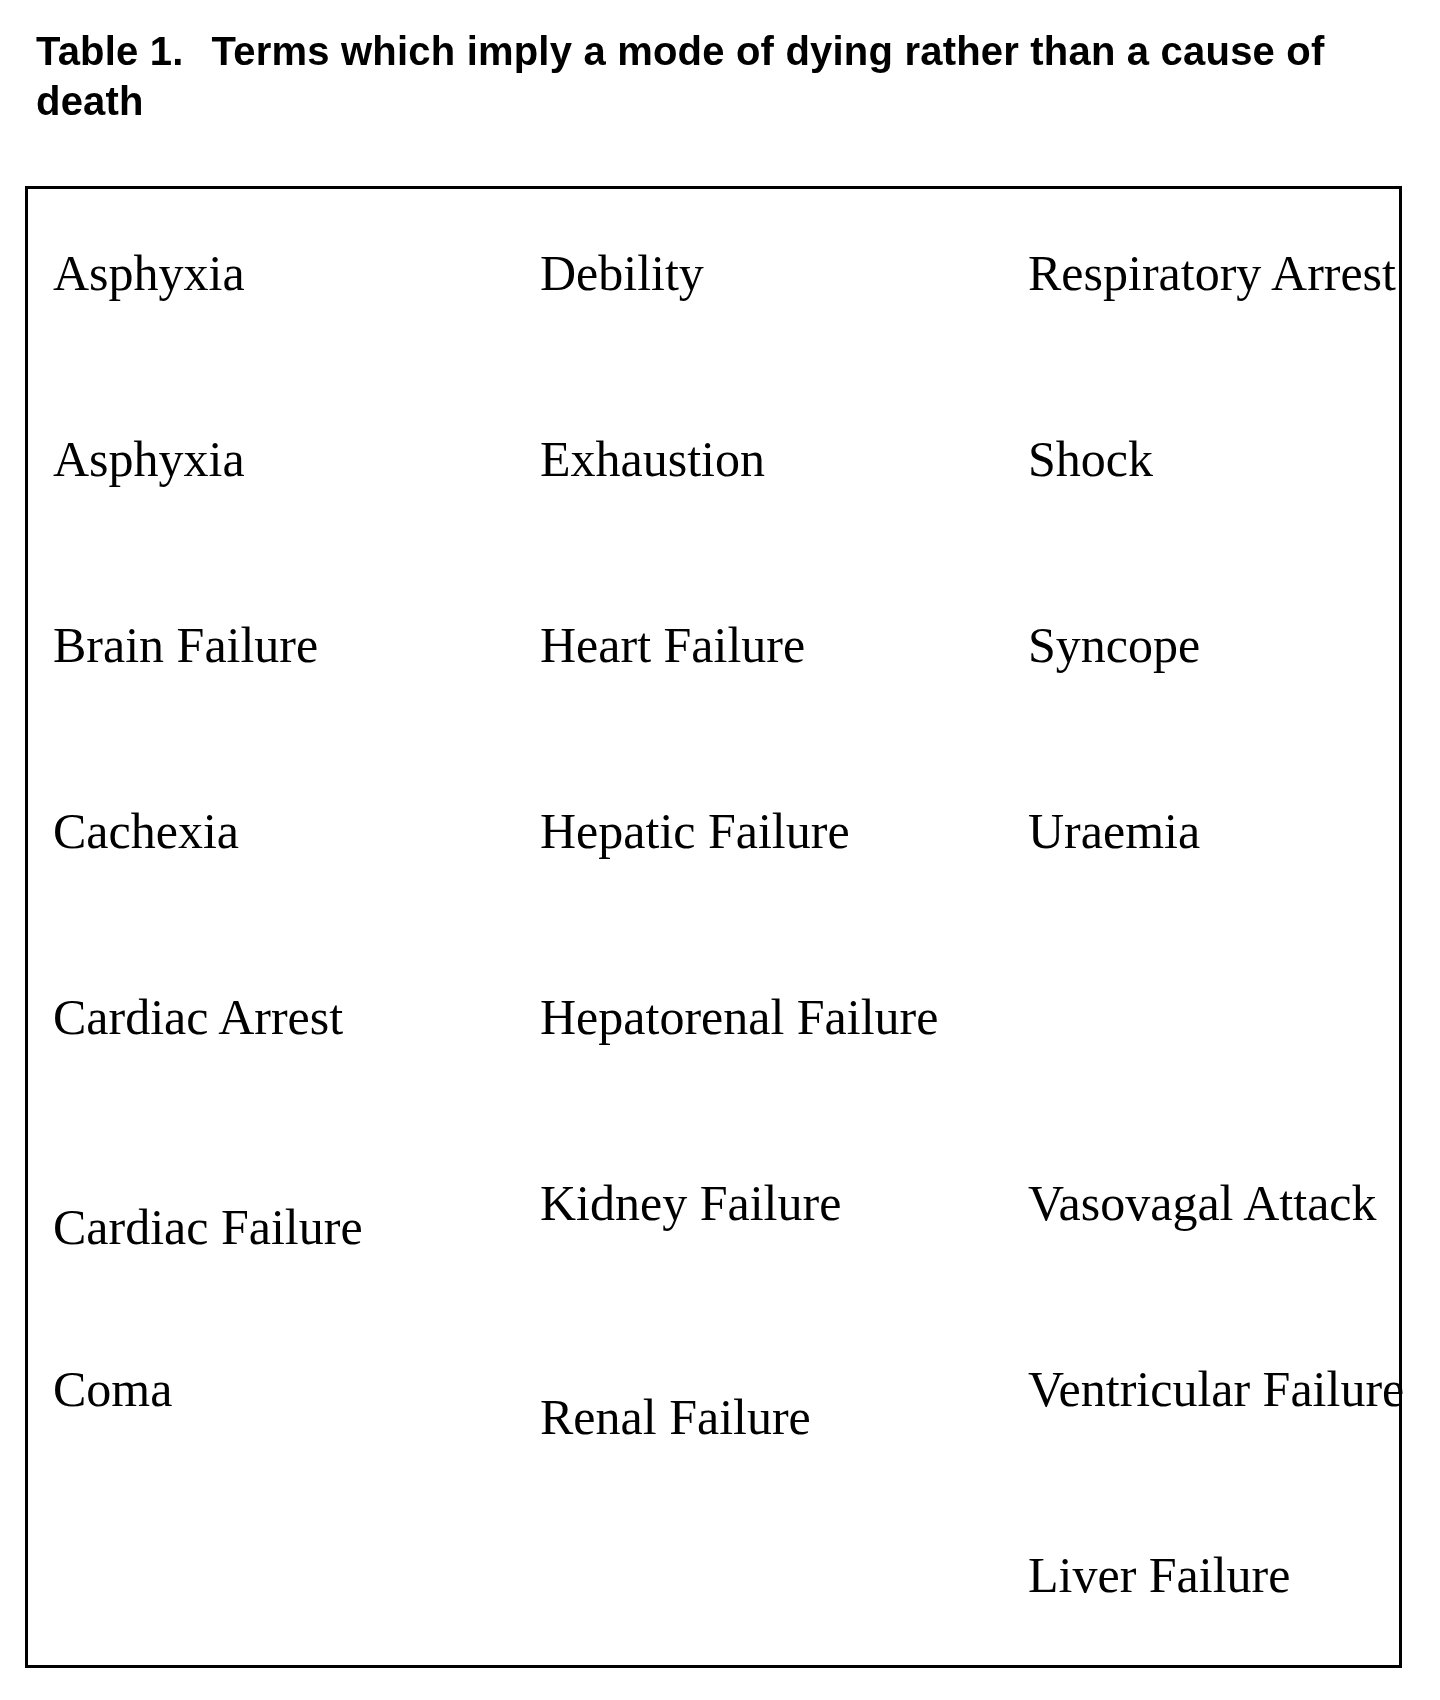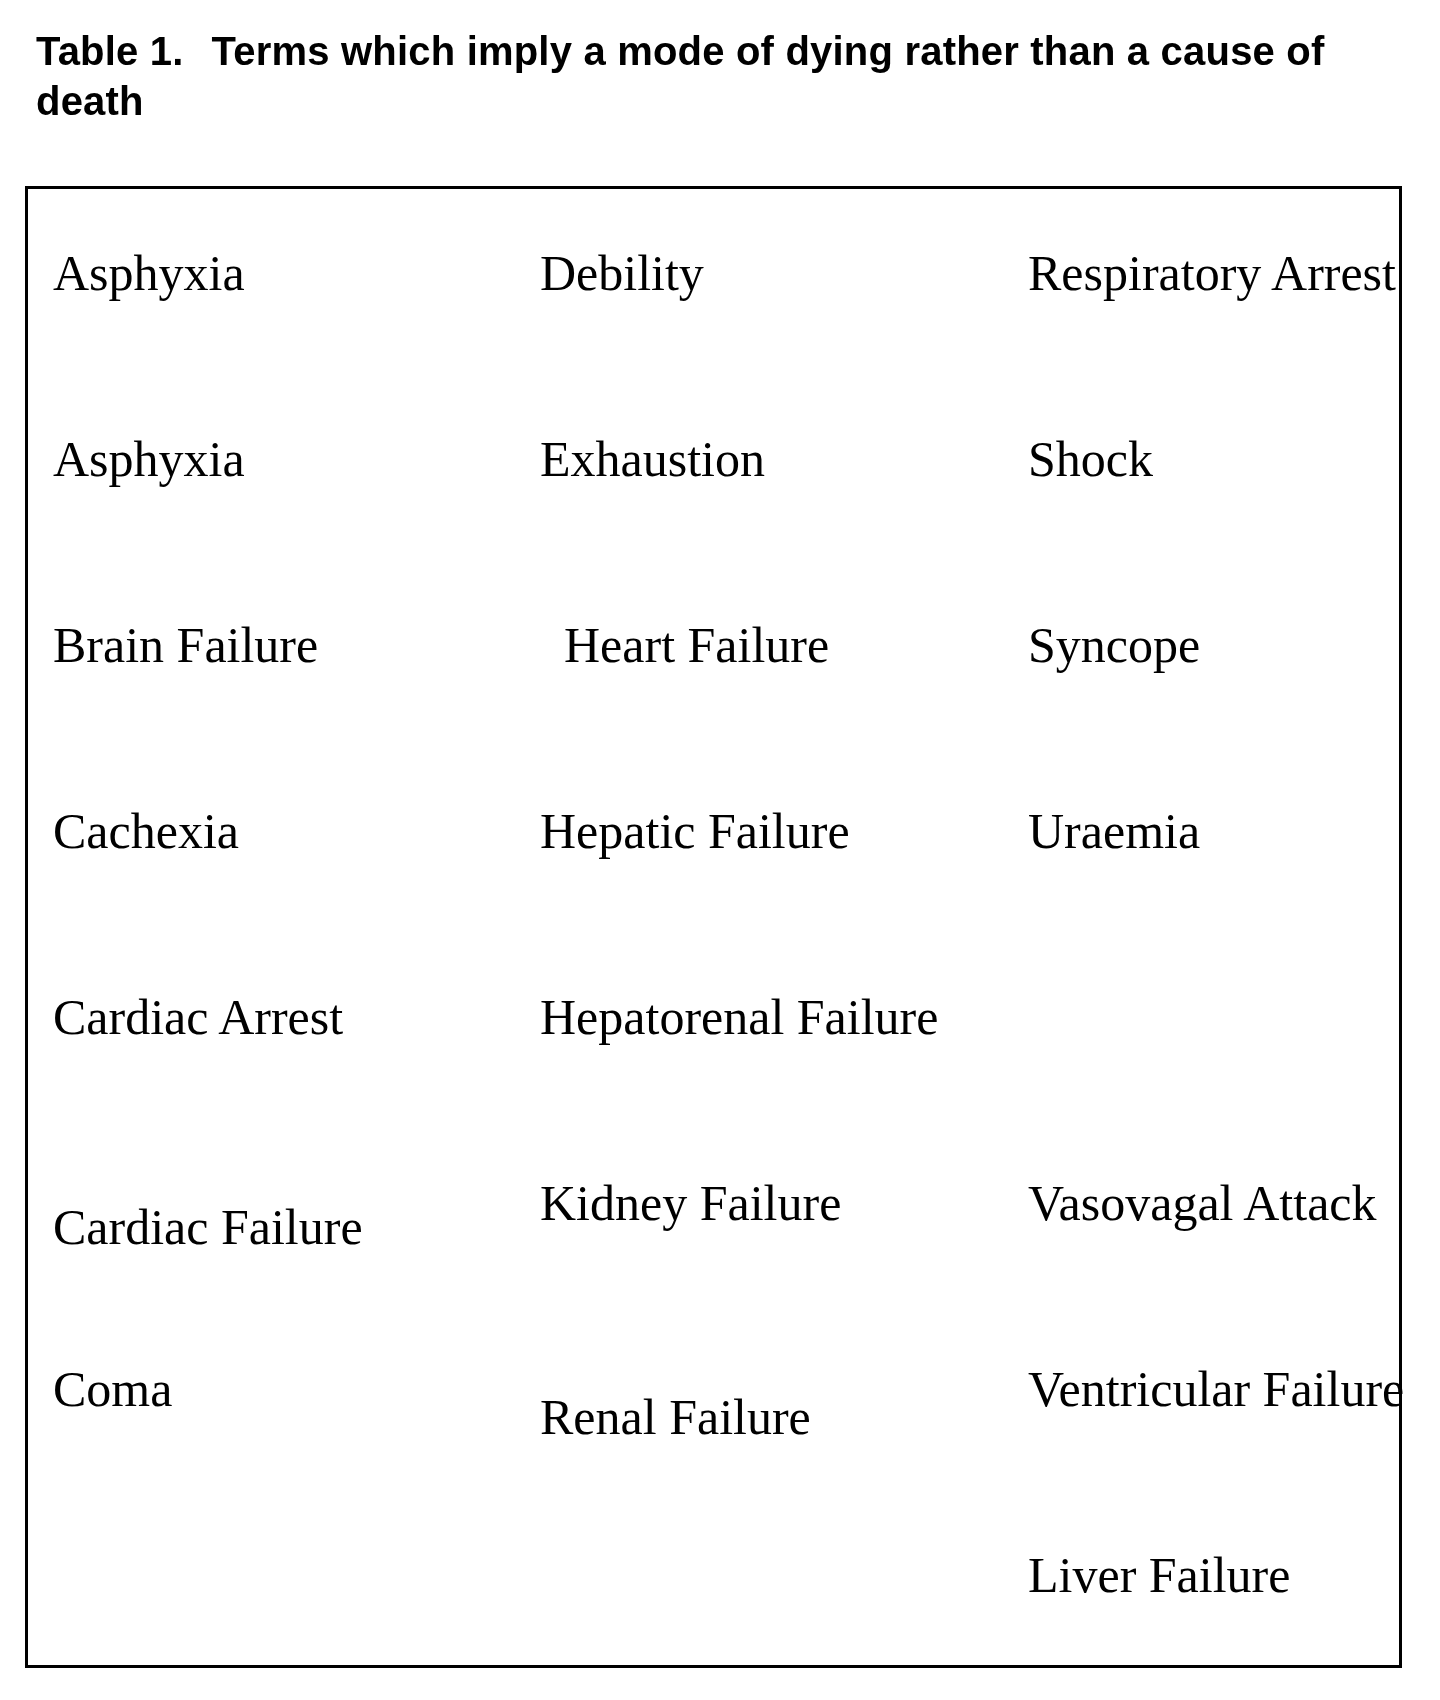--- a/index.html
+++ b/index.html
@@ -58,21 +58,21 @@
   <span class="term" style="left:25px; top:62px;">Asphyxia</span>
   <span class="term" style="left:25px; top:248px;">Asphyxia</span>
   <span class="term" style="left:25px; top:434px;">Brain Failure</span>
   <span class="term" style="left:25px; top:620px;">Cachexia</span>
   <span class="term" style="left:25px; top:806px;">Cardiac Arrest</span>
   <span class="term" style="left:25px; top:992px;margin-top:24px;">Cardiac Failure</span>
   <span class="term" style="left:25px; top:1178px;">Coma</span>
 
   <span class="term" style="left:512px; top:62px;">Debility</span>
   <span class="term" style="left:512px; top:248px;">Exhaustion</span>
-  <span class="term" style="left:512px; top:434px;margin-left:24px;">Heart Failure</span>
+  <span class="term" style="left:512px; top:434px;">Heart Failure</span>
   <span class="term" style="left:512px; top:620px;">Hepatic Failure</span>
   <span class="term" style="left:512px; top:806px;">Hepatorenal Failure</span>
   <span class="term" style="left:512px; top:992px;">Kidney Failure</span>
   <span class="term" style="left:512px; top:1206px;">Renal Failure</span>
 
   <span class="term" style="left:1000px; top:62px;">Respiratory Arrest</span>
   <span class="term" style="left:1000px; top:248px;">Shock</span>
   <span class="term" style="left:1000px; top:434px;">Syncope</span>
   <span class="term" style="left:1000px; top:620px;">Uraemia</span>
   <span class="term" style="left:1000px; top:992px;">Vasovagal Attack</span>

